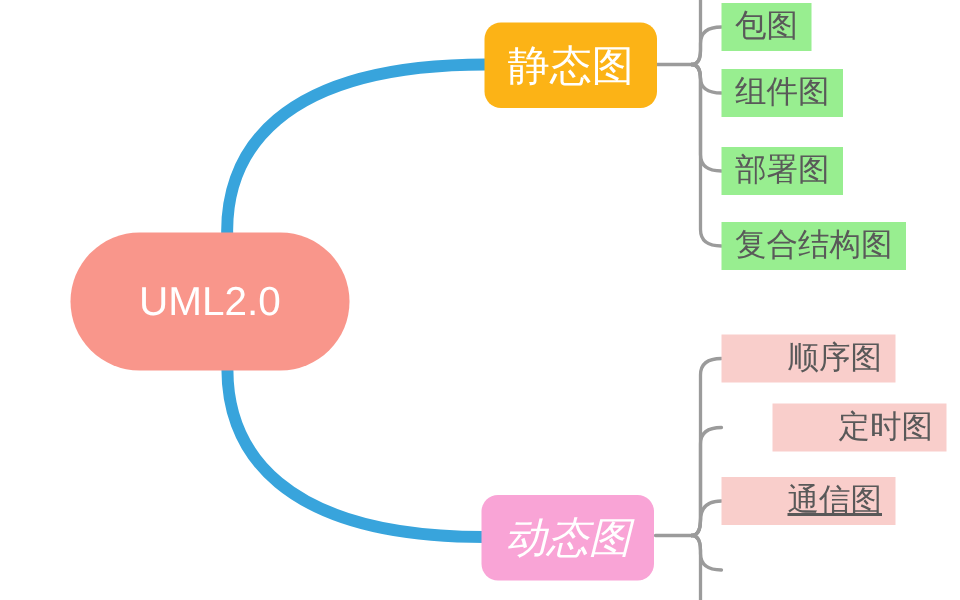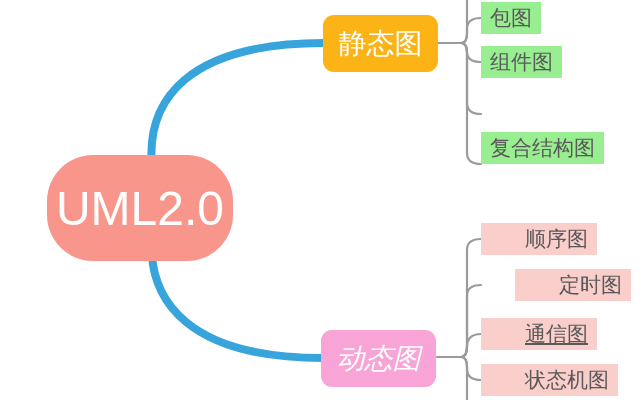--- a/index.html
+++ b/index.html
@@ -9,30 +9,30 @@
     --child-text:#595959; --node-text:#ffffff; --canvas-bg:#ffffff;
   }
   html,body{margin:0;padding:0;}
   body{font-family:"Liberation Sans","DejaVu Sans",sans-serif;}
   .canvas{position:relative;width:640px;height:400px;background:var(--canvas-bg);overflow:hidden;}
   svg.links{position:absolute;left:0;top:0;width:640px;height:400px;}
   .link-blue{stroke:var(--connector-blue);stroke-width:8;fill:none;stroke-linecap:round;}
   .link-gray{stroke:var(--connector-gray);stroke-width:2.2;fill:none;stroke-linecap:round;stroke-linejoin:round;}
   .node{position:absolute;display:flex;align-items:center;justify-content:center;
         box-sizing:border-box;color:var(--node-text);white-space:nowrap;cursor:default;}
-  .root{left:47px;top:155px;width:186px;height:106px;border-radius:46px;
-        background:var(--root-bg);font-size:48px;}
+  .root{left:47px;top:155px;width:186px;height:92px;border-radius:46px;
+        background:var(--root-bg);font-size:27px;}
   .branch{width:115px;height:57px;border-radius:11px;font-size:28px;}
   .branch.static{left:323px;top:15px;background:var(--static-bg);}
   .branch.dynamic{left:321px;top:330px;background:var(--dynamic-bg);font-style:italic;}
   .child{position:absolute;left:481px;height:32px;line-height:32px;padding:0 9px;
          font-size:21px;color:var(--child-text);white-space:nowrap;}
   .child.green{background:var(--child-green-bg);}
   .child.pink{background:var(--child-pink-bg);padding-left:44px;}
-  .c1{top:2px;} .c2{top:46px;} .c3{top:98px;} .c4{top:132px;}
+  .c1{top:2px;} .c2{top:46px;} .c3{top:98px;} .c4{top:148px;}
   .c5{top:223px;} .c6{top:269px;margin-left:34px;} .c7{top:318px;text-decoration:underline;} .c8{top:364px;}
 </style>
 </head>
 <body>
 
 <div class="canvas">
 
   <svg class="links" viewBox="0 0 640 400">
 
     <path class="link-blue" d="M 152 166 C 146 100 188 43 324 43"></path>
@@ -55,20 +55,20 @@
   </svg>
 
   <div class="node root">UML2.0</div>
 
   <div class="node branch static">静态图</div>
 
   <div class="node branch dynamic">动态图</div>
 
   <div class="child green c1">包图</div>
   <div class="child green c2">组件图</div>
+  <div class="child green c3">部署图</div>
   <div class="child green c4">复合结构图</div>
 
   <div class="child pink c5">顺序图</div>
   <div class="child pink c6">定时图</div>
   <div class="child pink c7">通信图</div>
-  <div class="child pink c8">状态机图</div>
 
 </div>
 
 </body></html>

